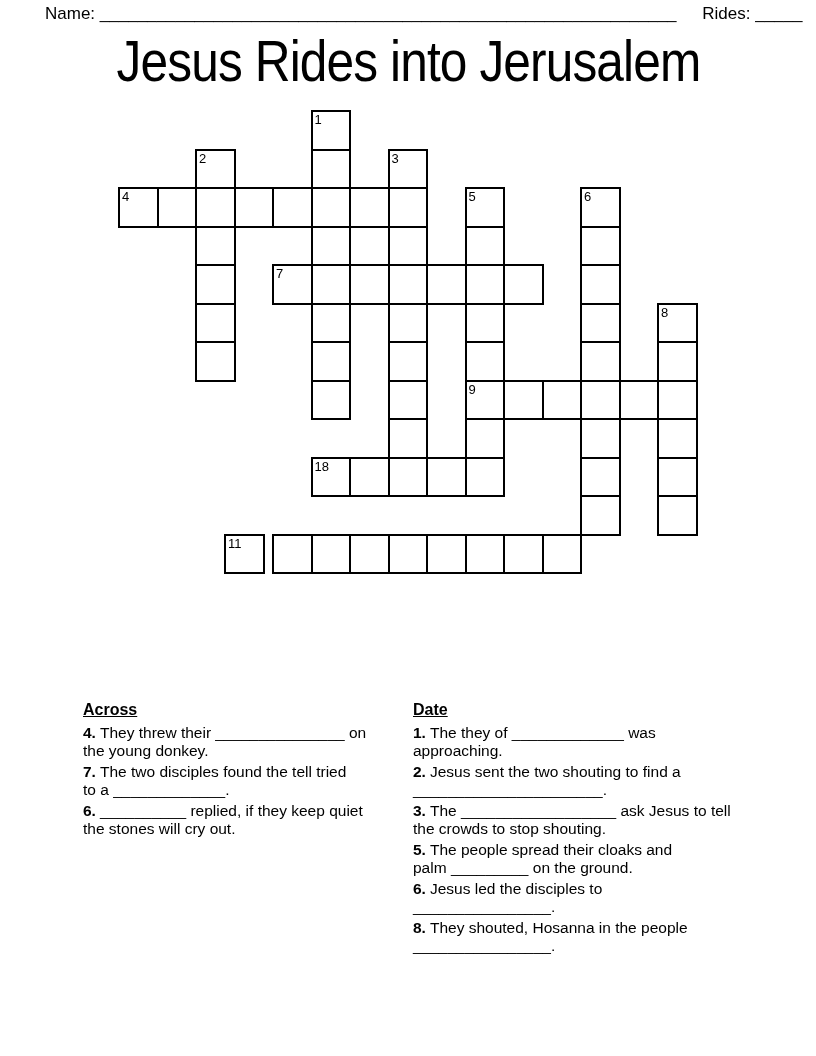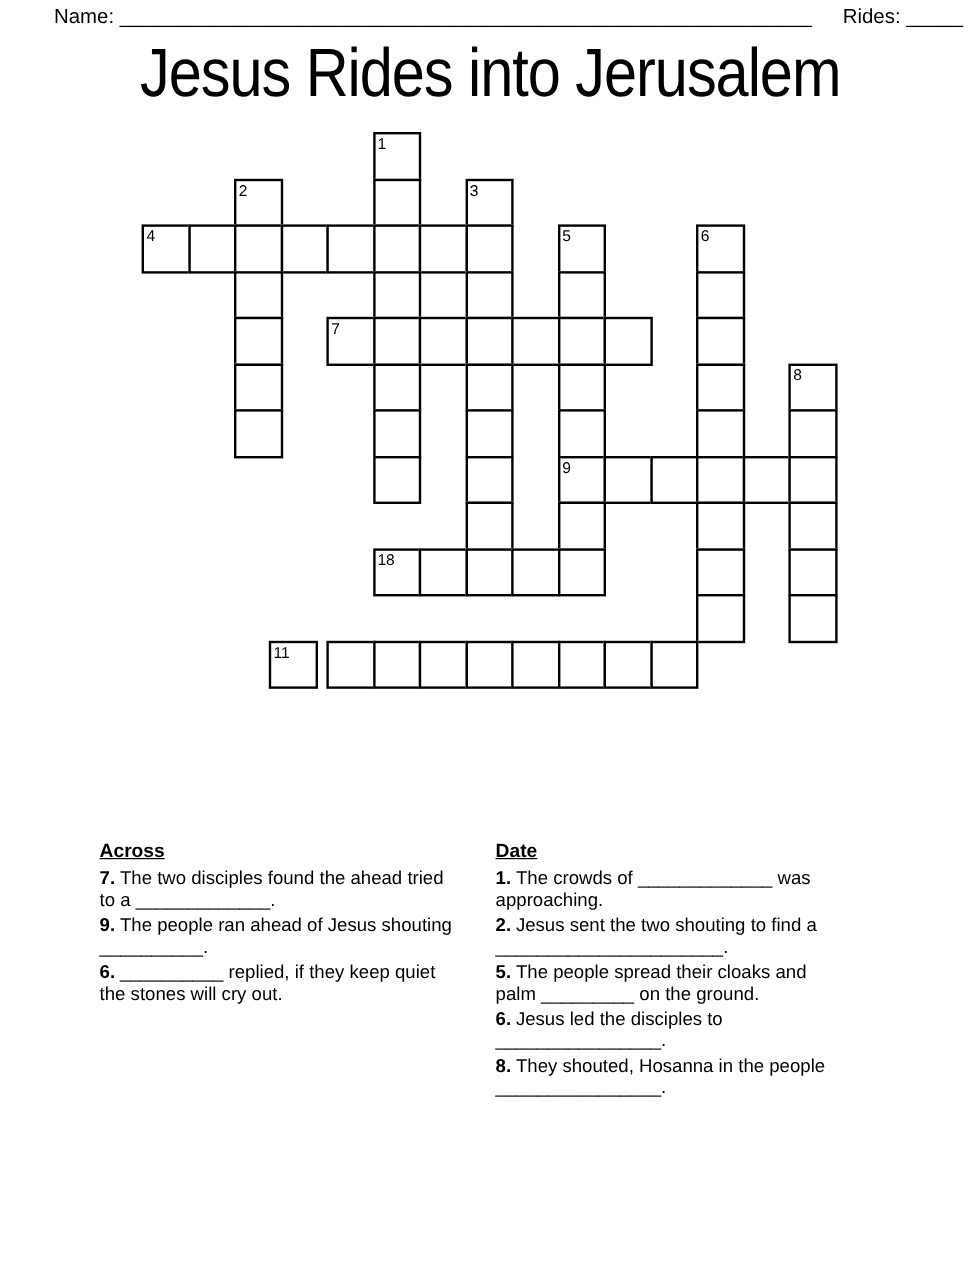--- a/index.html
+++ b/index.html
@@ -173,34 +173,36 @@
     <div class="cell" style="left: 308px; top: 423.5px;"></div>
     <div class="cell" style="left: 346.5px; top: 423.5px;"></div>
     <div class="cell" style="left: 385px; top: 423.5px;"></div>
     <div class="cell" style="left: 423.5px; top: 423.5px;"></div>
   </div>
 
 <div class="clues">
 
   <div class="clue-col col-across">
     <div class="clue-heading">Across</div>
-    <div class="clue"><span class="clue-num">7.</span><span class="clue-text">The two disciples found the ahead tried
+    <div class="clue"><span class="clue-num">4.</span><span class="clue-text">They threw their _______________ on
+the young donkey.</span></div>
+    <div class="clue"><span class="clue-num">7.</span><span class="clue-text">The two disciples found the tell tried
 to a _____________.</span></div>
-    <div class="clue"><span class="clue-num">9.</span><span class="clue-text">The people ran ahead of Jesus shouting
-__________.</span></div>
     <div class="clue"><span class="clue-num">6.</span><span class="clue-text">__________ replied, if they keep quiet
 the stones will cry out.</span></div>
   </div>
 
   <div class="clue-col col-down">
     <div class="clue-heading">Date</div>
-    <div class="clue"><span class="clue-num">1.</span><span class="clue-text">The crowds of _____________ was
+    <div class="clue"><span class="clue-num">1.</span><span class="clue-text">The they of _____________ was
 approaching.</span></div>
     <div class="clue"><span class="clue-num">2.</span><span class="clue-text">Jesus sent the two shouting to find a
 ______________________.</span></div>
+    <div class="clue"><span class="clue-num">3.</span><span class="clue-text">The __________________ ask Jesus to tell
+the crowds to stop shouting.</span></div>
     <div class="clue"><span class="clue-num">5.</span><span class="clue-text">The people spread their cloaks and
 palm _________ on the ground.</span></div>
     <div class="clue"><span class="clue-num">6.</span><span class="clue-text">Jesus led the disciples to
 ________________.</span></div>
     <div class="clue"><span class="clue-num">8.</span><span class="clue-text">They shouted, Hosanna in the people
 ________________.</span></div>
   </div>
 
 </div>
 

